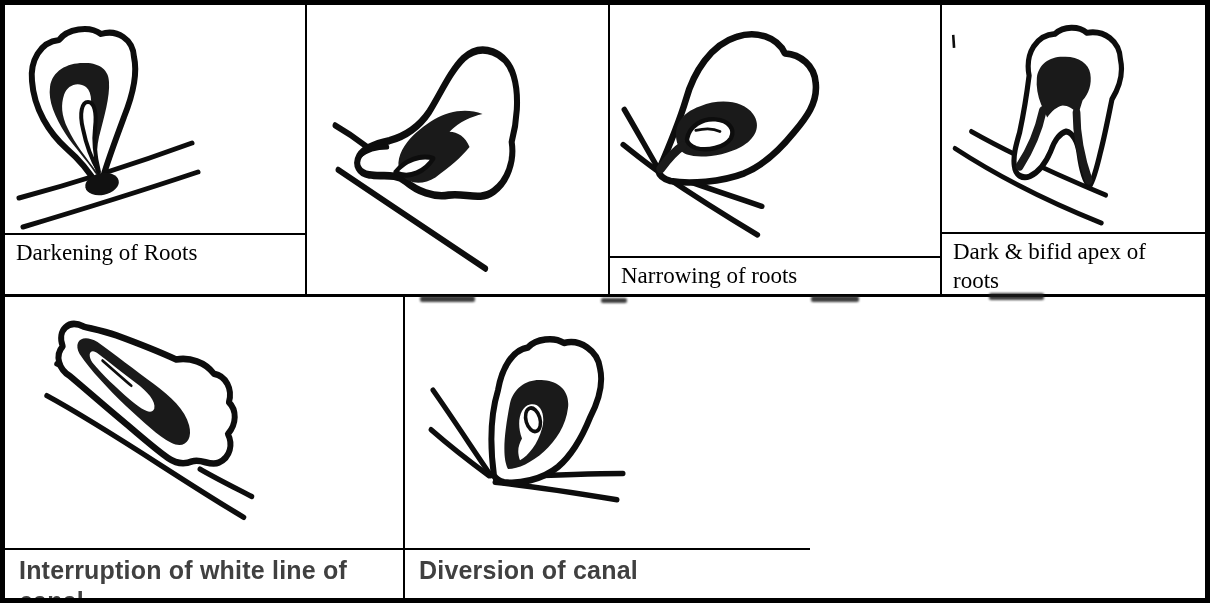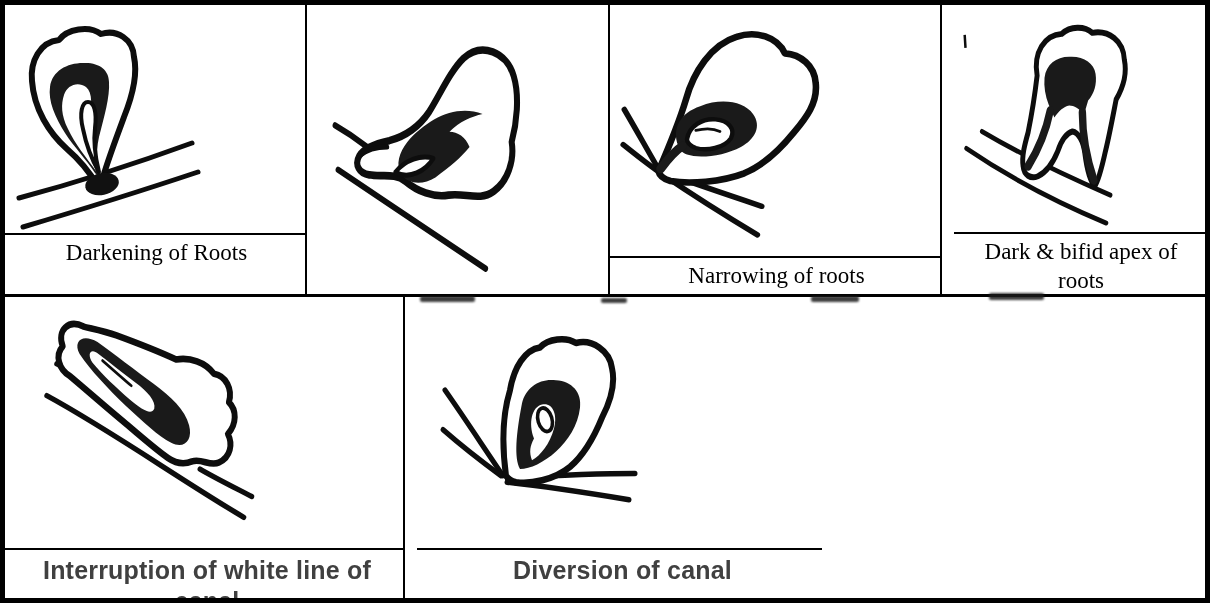--- a/index.html
+++ b/index.html
@@ -8,33 +8,32 @@
     font-family: "Liberation Sans", sans-serif;
     width: 1210px;
   }
   .figure {
     position: relative;
     width: 1210px;
     height: 603px;
     background: #ffffff;
     border: 5px solid #000;
     overflow: hidden;
-    text-align: center;
   }
   .row { display: flex; width: 100%; }
   .row-top { height: 292px; border-bottom: 3px solid #000; }
   .row-bottom { height: 301px; }
   .cell {
     display: flex;
     flex-direction: column;
     border-right: 2px solid #000;
     background: #fff;
     overflow: hidden;
   }
-  .cell:last-child { border-right: none; margin-left: 12px; }
+  .cell:last-child { border-right: none; }
   .art { flex: 1; position: relative; background: #fff; }
   .art svg { display: block; width: 100%; height: 100%; }
   .caption {
     border-top: 2px solid #000;
     background: #fff;
     overflow: hidden;
   }
   .caption-serif {
     height: 62px;
     font-family: "Liberation Serif", serif;

